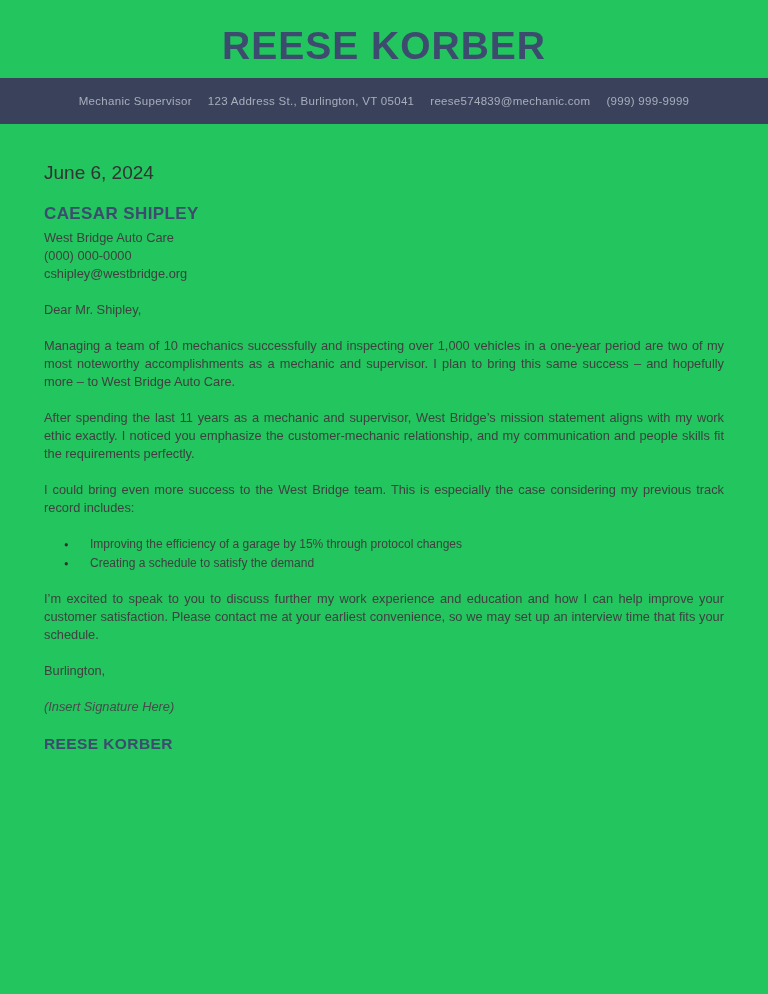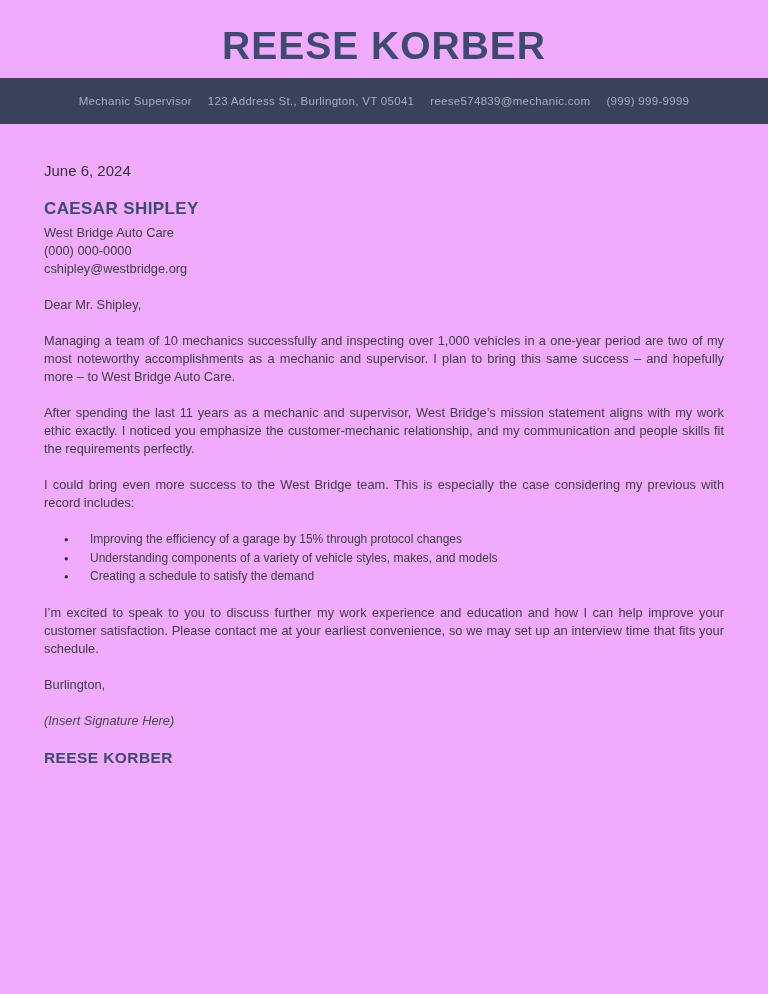--- a/index.html
+++ b/index.html
@@ -7,21 +7,21 @@
     --band-bg: #3A425B;
     --band-text: #A9AEBD;
     --body-text: #404040;
   }
   * { box-sizing: border-box; }
   html, body { margin: 0; padding: 0; background: #ffffff; }
   .page {
     width: 768px;
     min-height: 994px;
     margin: 0 auto;
-    background: #f0abfc;
+    background: #22c55e;
     font-family: "Liberation Sans", sans-serif;
     color: var(--body-text);
   }
   
   .applicant-name {
     margin: 0;
     padding-top: 24px;
     text-align: center;
     font-size: 39px;
     line-height: 43px;
@@ -41,21 +41,21 @@
     font-size: 11.5px;
     letter-spacing: 0.3px;
     white-space: nowrap;
   }
   
   .content {
     padding: 38px 44px 0 44px;
   }
   .date-line {
     margin: 0;
-    font-size: 15px;
+    font-size: 19px;
     color: #333333;
   }
   .recipient-name {
     margin: 20px 0 5px 0;
     font-size: 17px;
     font-weight: bold;
     letter-spacing: 0.4px;
     color: var(--accent);
   }
   .rline {
@@ -128,25 +128,24 @@
     <p class="rline">West Bridge Auto Care</p>
     <p class="rline">(000) 000-0000</p>
     <p class="rline">cshipley@westbridge.org</p>
 
     <p class="para salutation">Dear Mr. Shipley,</p>
 
     <p class="para">Managing a team of 10 mechanics successfully and inspecting over 1,000 vehicles in a one-year period are two of my most noteworthy accomplishments as a mechanic and supervisor. I plan to bring this same success – and hopefully more – to West Bridge Auto Care.</p>
 
     <p class="para">After spending the last 11 years as a mechanic and supervisor, West Bridge’s mission statement aligns with my work ethic exactly. I noticed you emphasize the customer-mechanic relationship, and my communication and people skills fit the requirements perfectly.</p>
 
-    <p class="para">I could bring even more success to the West Bridge team. This is especially the case considering my previous with record includes:</p>
+    <p class="para">I could bring even more success to the West Bridge team. This is especially the case considering my previous track record includes:</p>
 
     <ul class="bullet-list">
       <li>Improving the efficiency of a garage by 15% through protocol changes</li>
-      <li>Understanding components of a variety of vehicle styles, makes, and models</li>
       <li>Creating a schedule to satisfy the demand</li>
     </ul>
 
     <p class="para">I’m excited to speak to you to discuss further my work experience and education and how I can help improve your customer satisfaction. Please contact me at your earliest convenience, so we may set up an interview time that fits your schedule.</p>
 
     <p class="para salutation">Burlington,</p>
 
     <p class="para signature-placeholder">(Insert Signature Here)</p>
 
     <h3 class="signature-name">REESE KORBER</h3>

